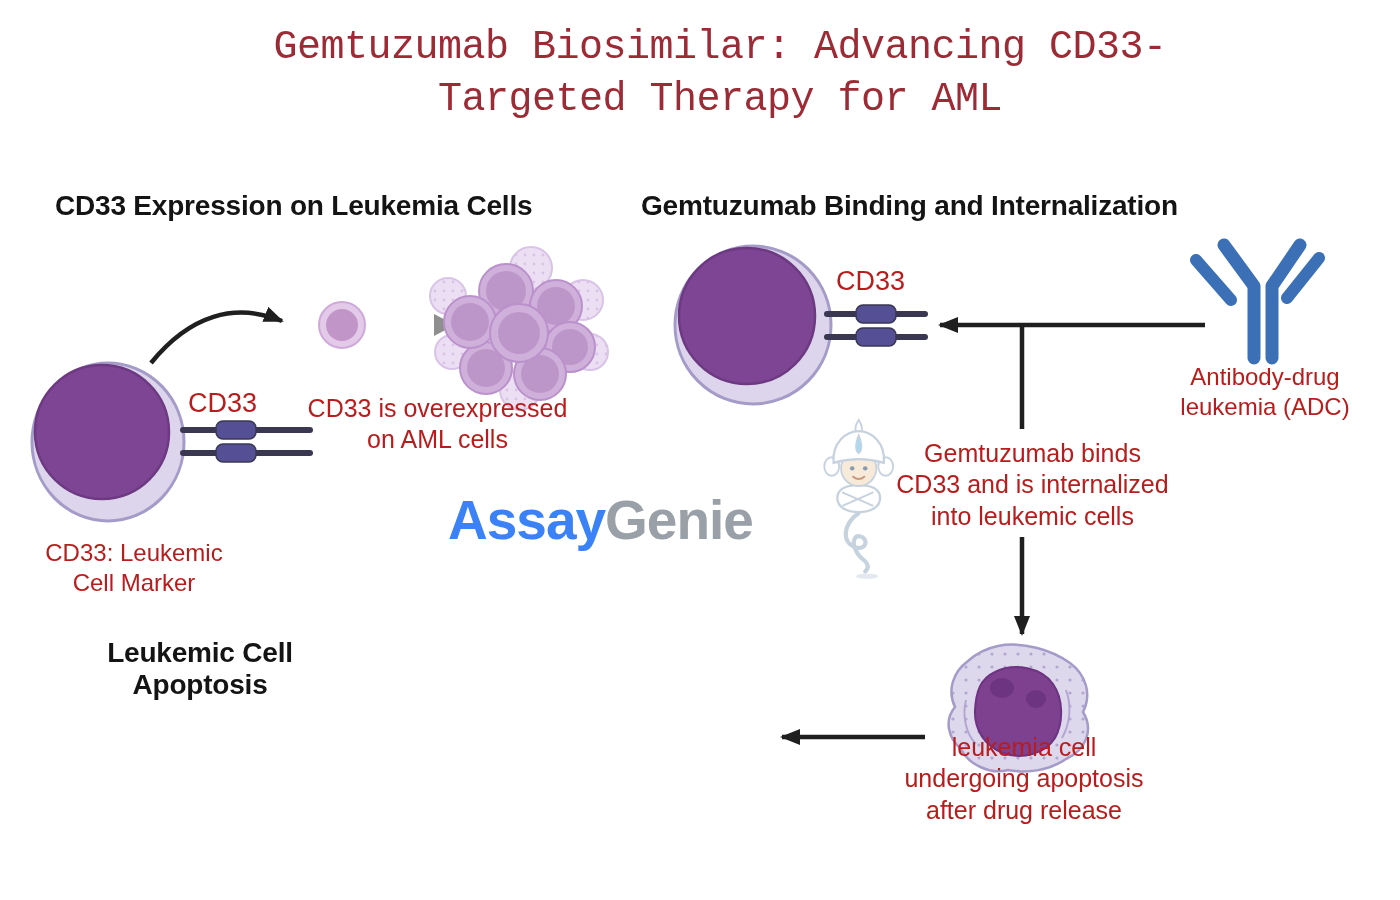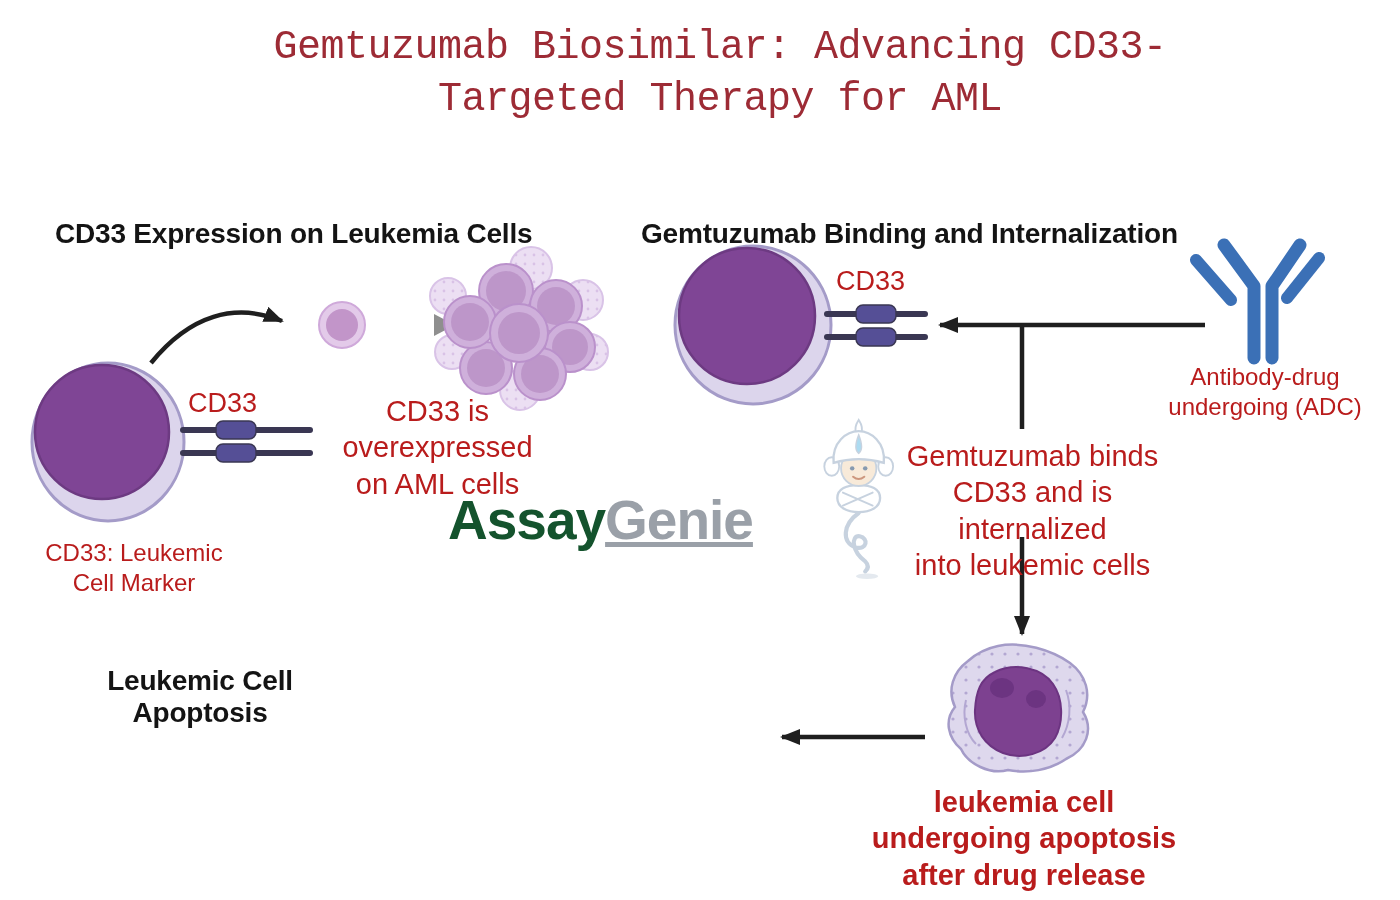--- a/index.html
+++ b/index.html
@@ -2,28 +2,28 @@
 <html><head>
 <meta charset="utf-8">
 <style>
   html,body{margin:0;padding:0;background:#ffffff;width:1400px;height:900px;overflow:hidden;}
   .stage{position:relative;width:1400px;height:900px;background:#ffffff;font-family:"Liberation Sans",sans-serif;}
   .layer{position:absolute;left:0;top:0;width:1400px;height:900px;}
   .label{position:absolute;color:#b91c1c;white-space:pre-line;z-index:3;}
   .center{text-align:center;}
   .title{left:0;top:22px;width:1400px;text-align:center;font-family:Liberation Mono, monospace;
          font-size:40px;line-height:1.3;color:#9d2b35;letter-spacing:-0.5px;padding-left:20px;}
-  .heading{font-weight:bold;font-size:28px;color:#141414;letter-spacing:-0.2px;white-space:pre-line;margin-top:28px;}
-  .cap{font-size:29px;line-height:1.25;}
+  .heading{font-weight:bold;font-size:28px;color:#141414;letter-spacing:-0.2px;white-space:pre-line;}
+  .cap{font-size:25px;line-height:1.25;}
   .cd33{font-size:27px;}
   .small-cap{font-size:24px;line-height:1.25;}
   .watermark{position:absolute;left:448px;top:488px;z-index:1;font-size:55px;font-weight:bold;
              letter-spacing:-1px;font-family:"Liberation Sans",sans-serif;}
-  .wm-a{color:#14532d;}
-  .wm-g{color:#9aa0a8;text-decoration:underline;}
+  .wm-a{color:#3b82f6;}
+  .wm-g{color:#9aa0a8;}
   svg.art{z-index:2;}
   .genie-layer{z-index:1;}
 </style>
 </head>
 <body>
 
 <div class="stage">
 
   <div class="watermark">
     <span class="wm-a">Assay</span><span class="wm-g">Genie</span>
@@ -170,24 +170,24 @@
   <div class="label heading" style="left:641px;top:190px;">Gemtuzumab Binding and Internalization</div>
 
   <div class="label cd33" style="left:188px;top:388px;">CD33</div>
   <div class="label small-cap center" style="left:24px;top:538px;width:220px;">CD33: Leukemic
 Cell Marker</div>
   <div class="label cap center" style="left:295px;top:393px;width:285px;">CD33 is overexpressed
 on AML cells</div>
 
   <div class="label cd33" style="left:836px;top:266px;">CD33</div>
   <div class="label small-cap center" style="left:1150px;top:362px;width:230px;">Antibody-drug
-undergoing (ADC)</div>
+leukemia (ADC)</div>
   <div class="label cap center" style="left:880px;top:438px;width:305px;text-align:center;">Gemtuzumab binds
 CD33 and is internalized
 into leukemic cells</div>
 
   <div class="label heading center" style="left:70px;top:637px;width:260px;">Leukemic Cell
 Apoptosis</div>
-  <div class="label cap center" style="left:864px;top:784px;width:320px;font-weight:bold;">leukemia cell
+  <div class="label cap center" style="left:864px;top:732px;width:320px;">leukemia cell
 undergoing apoptosis
 after drug release</div>
 
 </div>
 
 </body></html>

